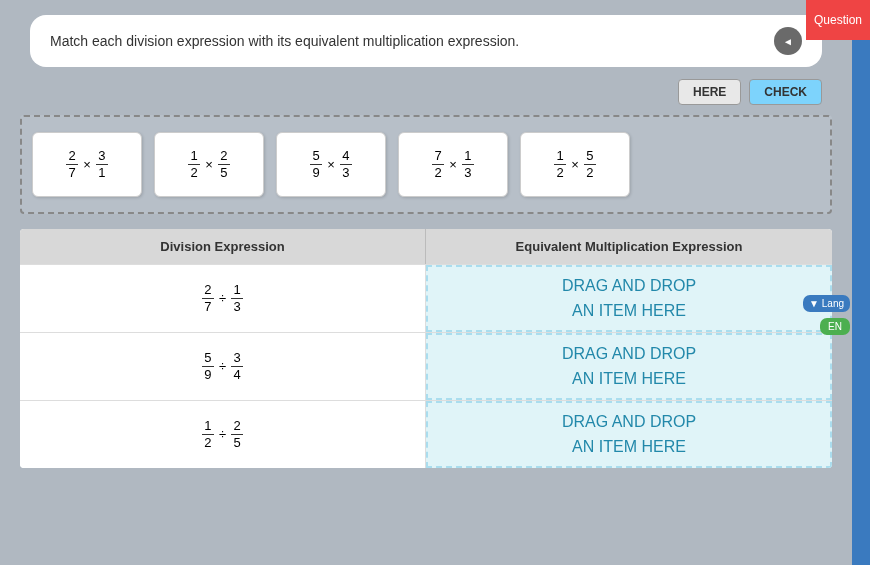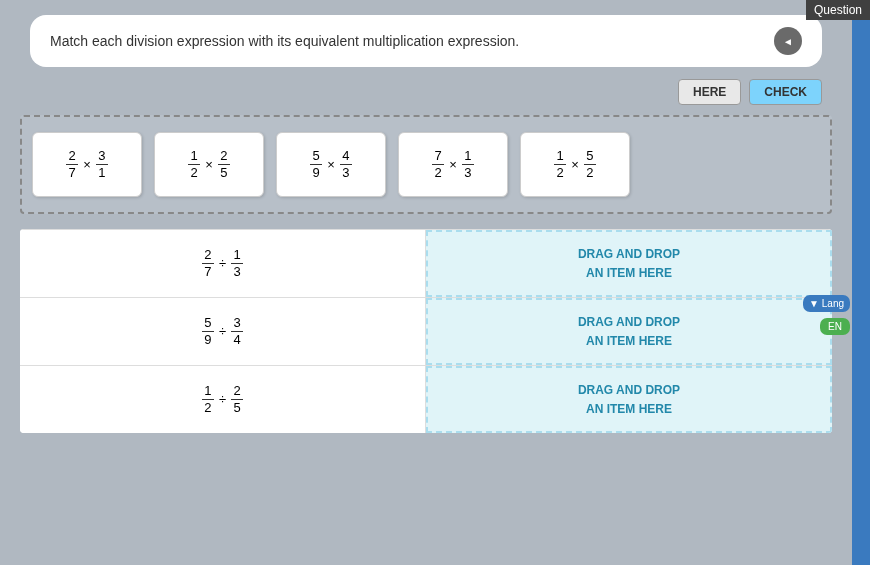--- a/index.html
+++ b/index.html
@@ -10,24 +10,24 @@
       font-family: Arial, sans-serif;
       overflow: hidden;
       position: relative;
     }
 
     
     .question-label {
       position: absolute;
       top: 0;
       right: 0;
-      background: #404040;
+      background: #ef4444;
       color: white;
       font-size: 12px;
-      padding: 3px 8px;
+      padding: 13px 8px;
       z-index: 10;
     }
 
     
     .right-sidebar {
       position: absolute;
       right: 0;
       top: 0;
       width: 18px;
       height: 565px;
@@ -216,22 +216,22 @@
       display: flex;
       align-items: center;
       justify-content: center;
       background: #e0f4f8;
       border: 2px dashed #aaddee;
       flex-direction: column;
       gap: 2px;
     }
 
     .drag-drop-text {
-      font-size: 12px;
-      font-weight: bold;
+      font-size: 16px;
+      font-weight: normal;
       color: #2288aa;
       text-align: center;
       line-height: 1.4;
     }
 
     
     .lang-btn {
       position: absolute;
       right: 20px;
       top: 295px;
@@ -349,20 +349,24 @@
             <span class="num">5</span>
             <span class="den">2</span>
           </div>
       </div>
     </div>
 
   </div>
 
   <div class="table-container">
 
+    <div class="table-header">
+      <div class="col-header">Division Expression</div>
+      <div class="col-header">Equivalent Multiplication Expression</div>
+    </div>
 
     <div class="table-row">
       <div class="left-cell">
         <div class="expr-wrap">
           <div class="frac">
               <span class="num">2</span>
               <span class="den">7</span>
             </div>
           <span class="op">÷</span>
           <div class="frac">

